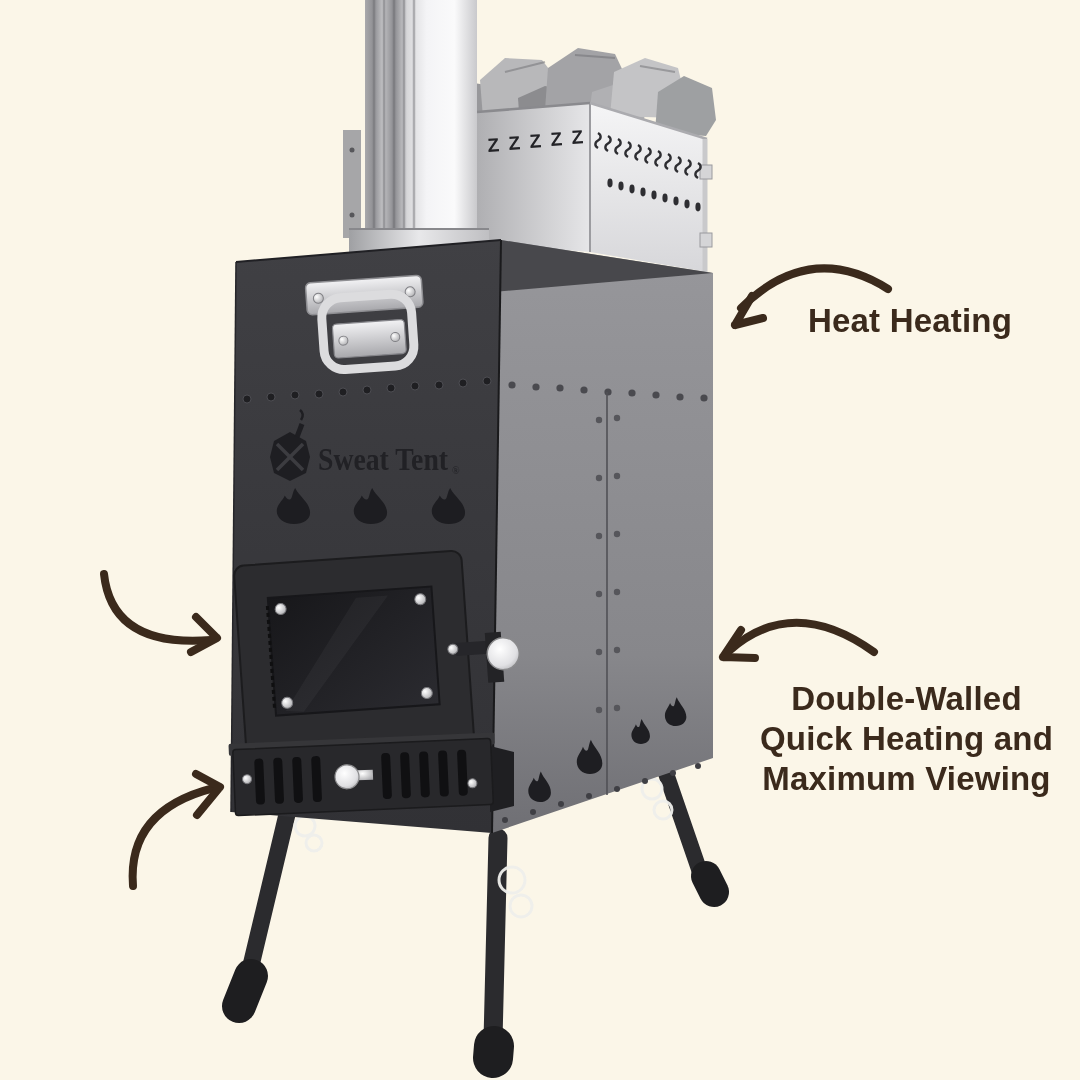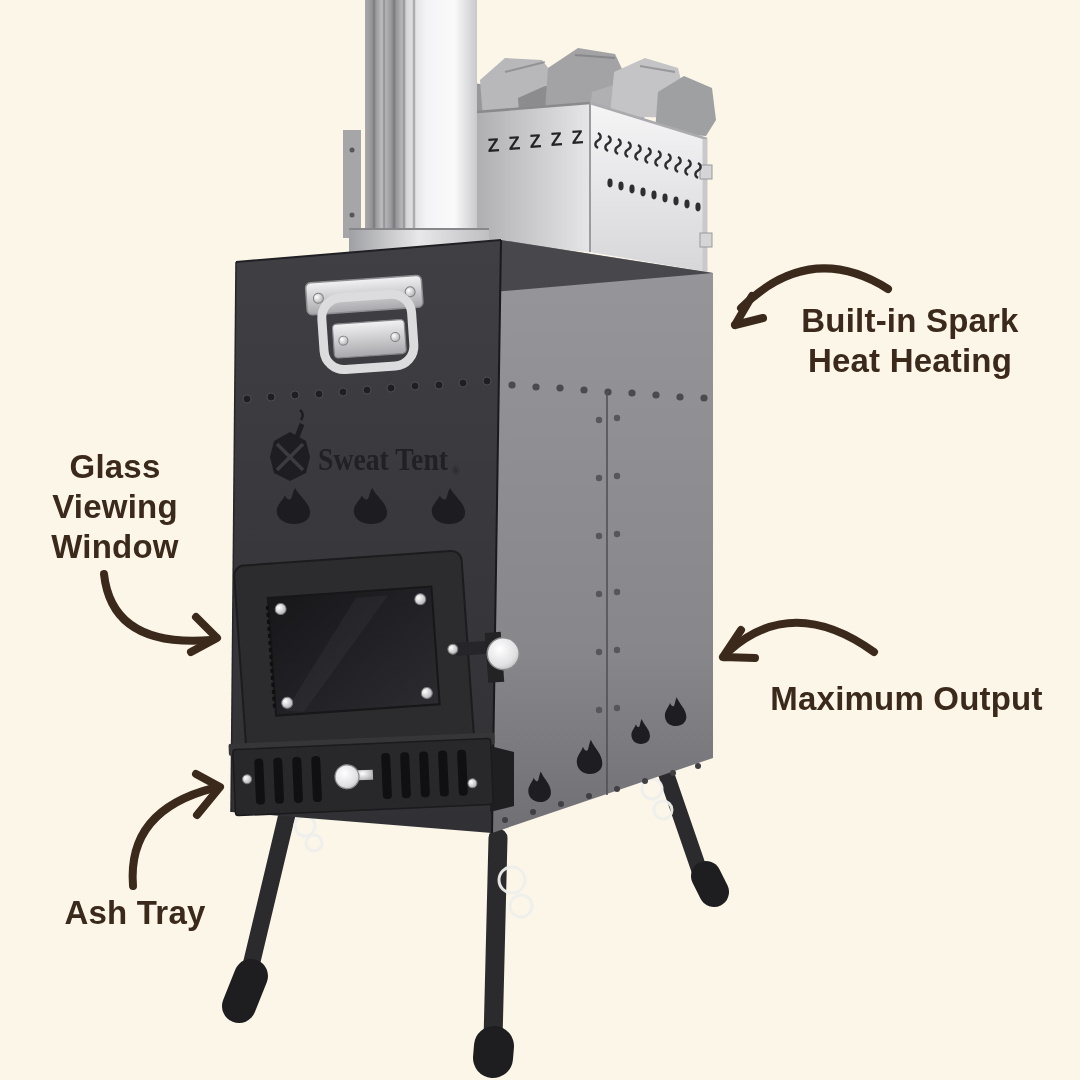--- a/index.html
+++ b/index.html
@@ -317,31 +317,24 @@
       <path d="M723 657 L741 630 M723 657 L755 658"></path>
     </g>
     <g>
       <path d="M133 886 Q127 810 214 788"></path>
       <path d="M220 787 L196 774 M220 787 L197 815"></path>
     </g>
   </g>
 </svg>
 
 <div class="callout co-spark">
-  <div>Built-in Spark</div>
   <div>Heat Heating</div>
 </div>
 
-<div class="callout co-glass">
-  <div>Glass</div>
-  <div>Viewing</div>
-  <div>Window</div>
+
+<div class="callout co-double">
+  <div>Double-Walled</div>
+  <div>Quick Heating and</div>
+  <div>Maximum Viewing</div>
 </div>
 
-<div class="callout co-double">
-  <div>Maximum Output</div>
+
 </div>
 
-<div class="callout co-ash">
-  <div>Ash Tray</div>
-</div>
-
-</div>
-
 </body></html>

